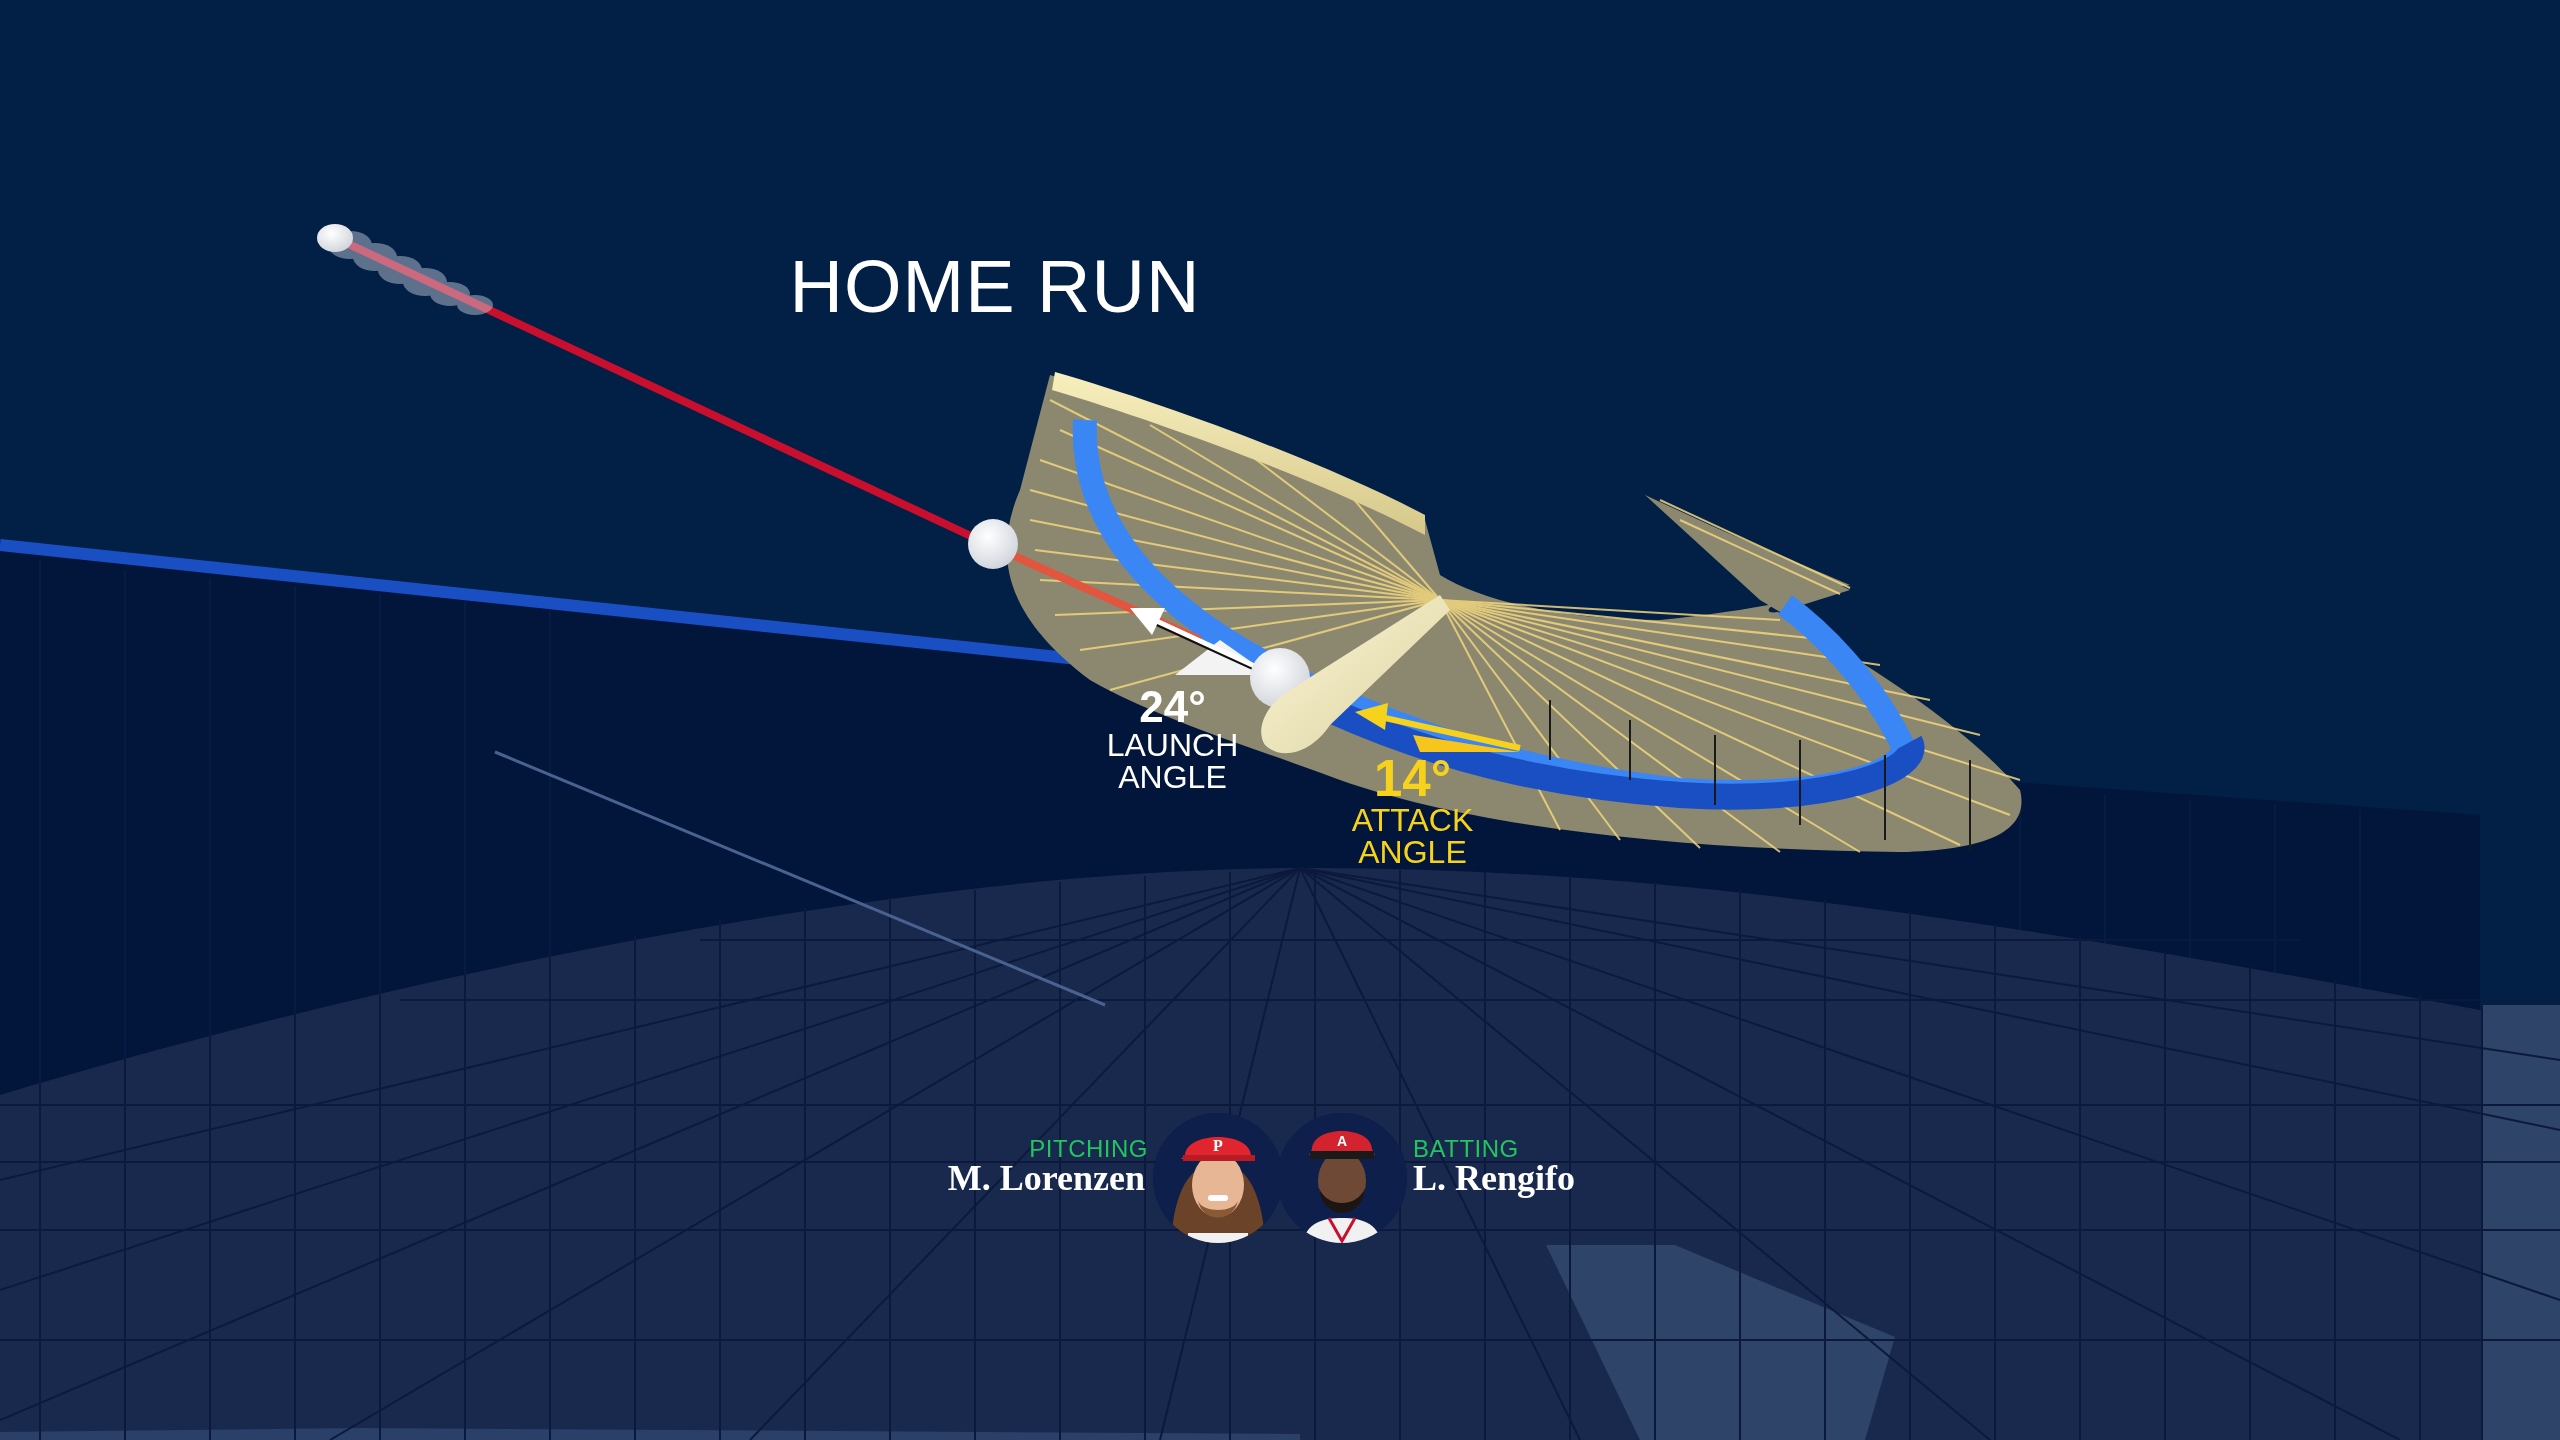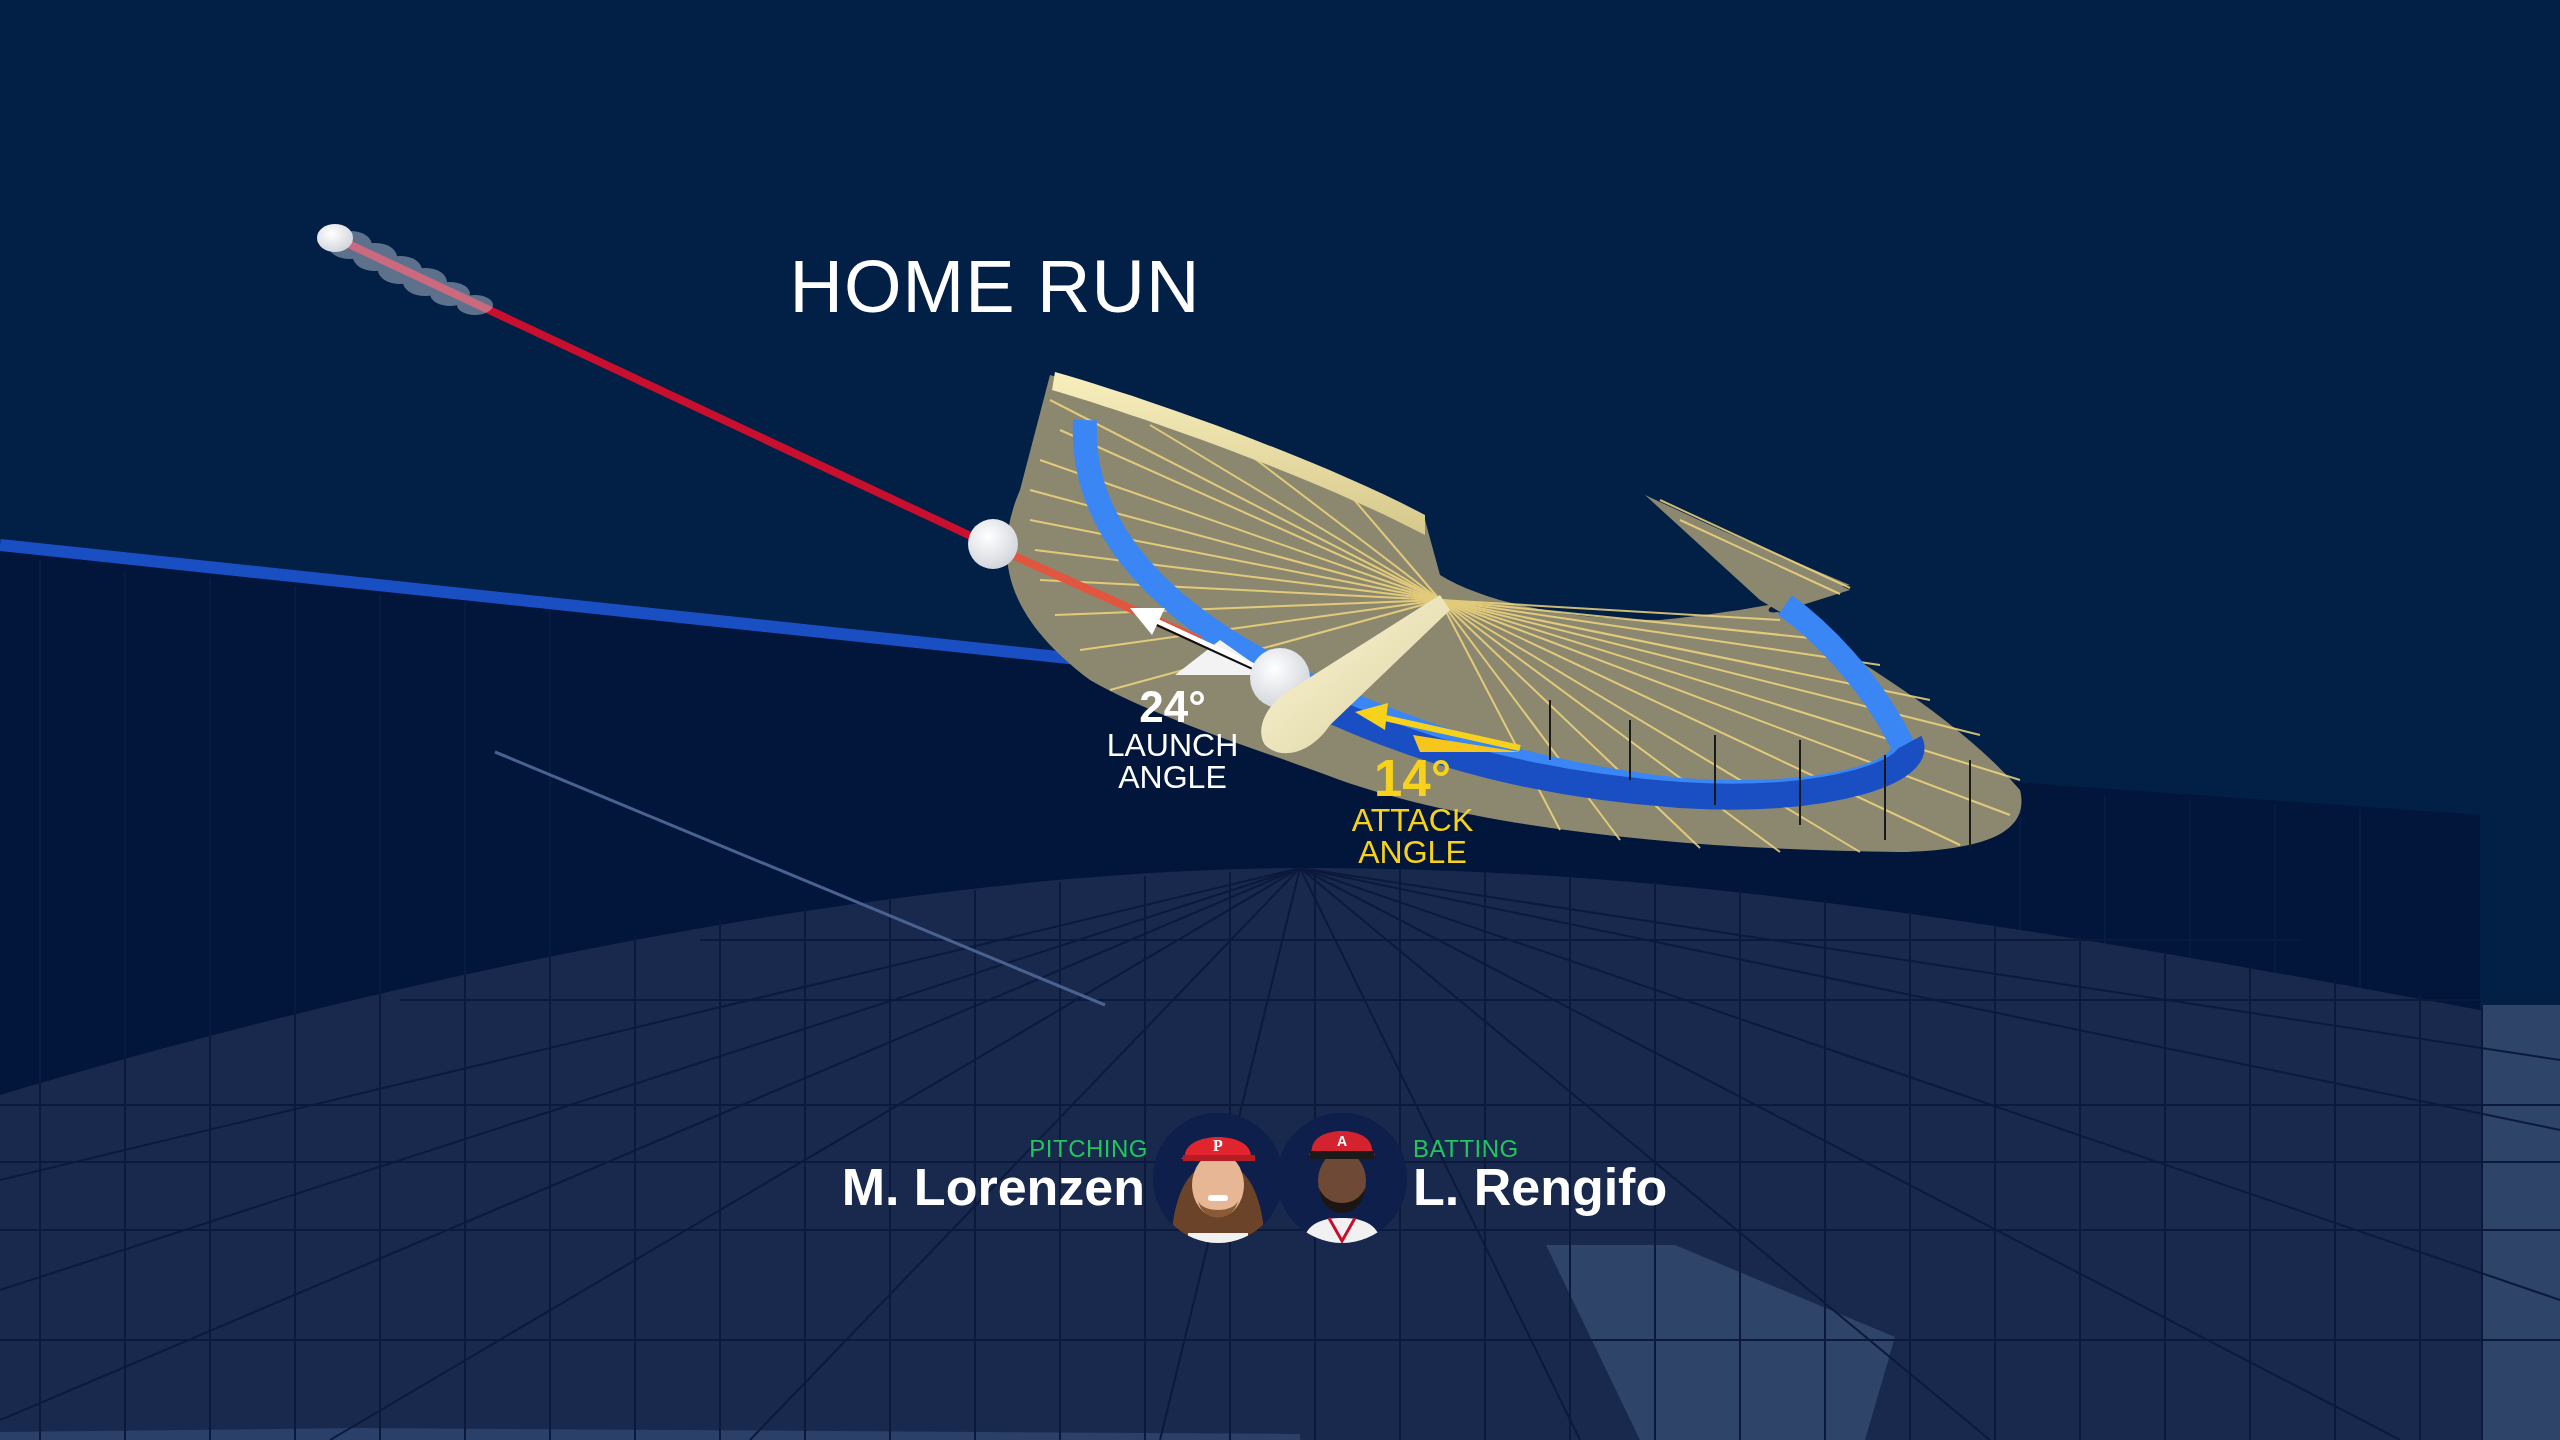--- a/index.html
+++ b/index.html
@@ -17,21 +17,21 @@
 
   #launch-block { left: 1085px; top: 685px; width: 175px; }
   #launch-value { font-size: 44px; font-weight: 700; display: block; }
   .angle-label { font-size: 32px; font-weight: 400; display: block; line-height: 1.0; }
 
   #attack-block { left: 1325px; top: 753px; width: 175px; color: #f6d21c; }
   #attack-value { font-size: 51px; font-weight: 700; display: block; }
 
   #matchup { position: absolute; left: 880px; top: 1105px; width: 800px; height: 190px; }
   .role-label { position: absolute; font-size: 24px; color: #22c55e; letter-spacing: 0.5px; }
-  .player-name { position: absolute; font-size: 52px; font-weight: 700; color: #ffffff; white-space: nowrap; }
+  .player-name { position: absolute; font-size: 36px; font-weight: 700; color: #ffffff; white-space: nowrap; font-family: Liberation Serif, serif; }
   #pitcher-role { right: 532px; top: 30px; }
   #pitcher-name { right: 535px; top: 52px; }
   #batter-role { left: 533px; top: 30px; }
   #batter-name { left: 533px; top: 52px; }
   .portrait { position: absolute; top: 8px; width: 130px; height: 130px; border-radius: 50%; overflow: hidden; background: #0d1f4a; }
   #pitcher-portrait { left: 273px; }
   #batter-portrait { left: 397px; }
   #game-info { position: absolute; left: 0; width: 800px; top: 145px; text-align: center; font-size: 25px; color: #e6ebf5; }
 </style>
 </head>

